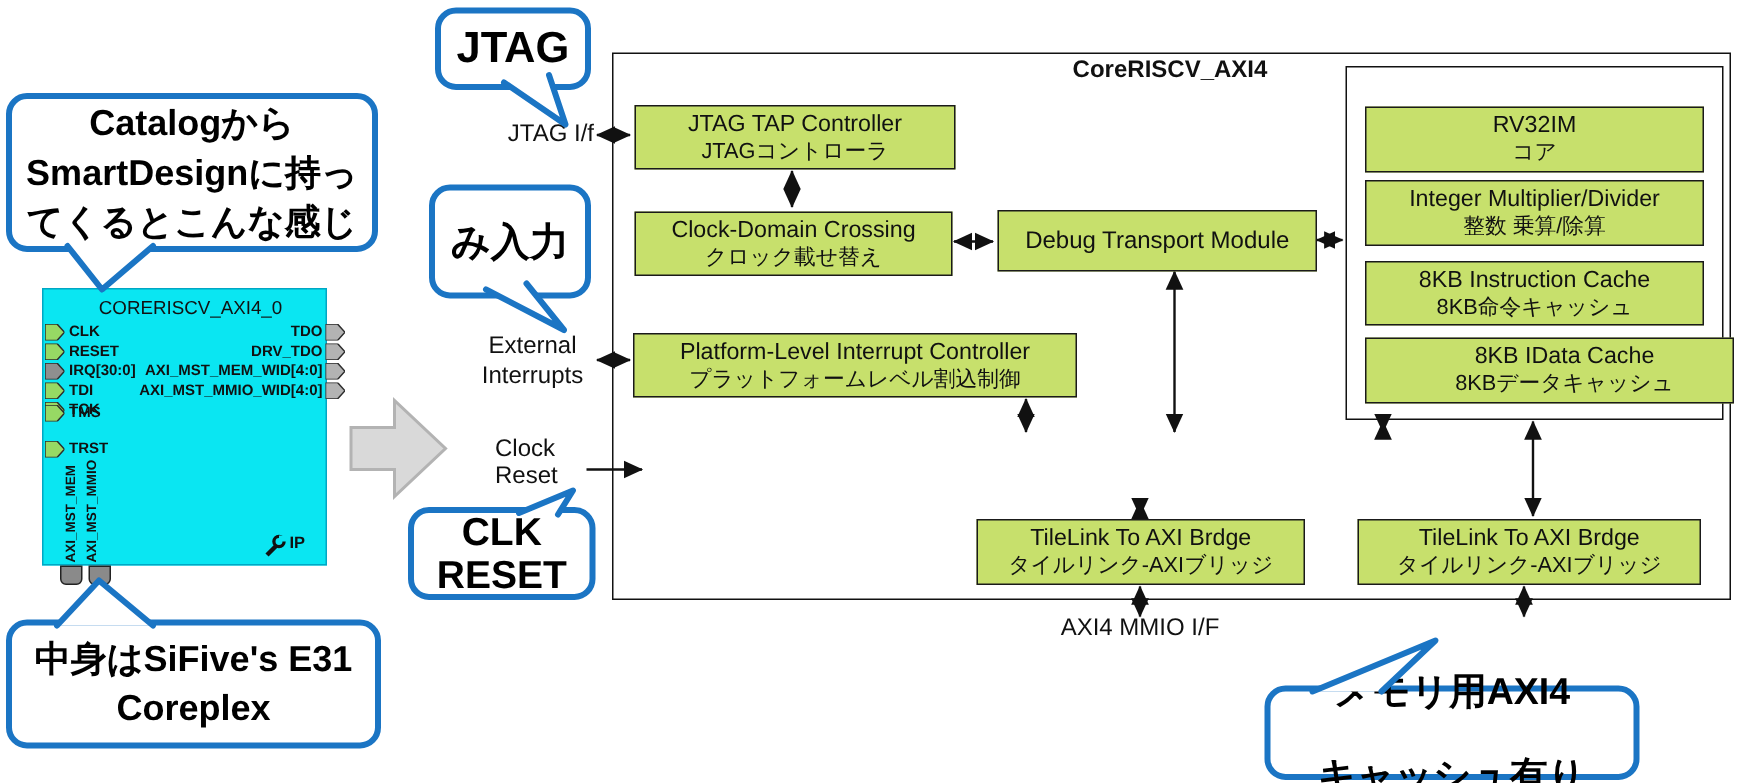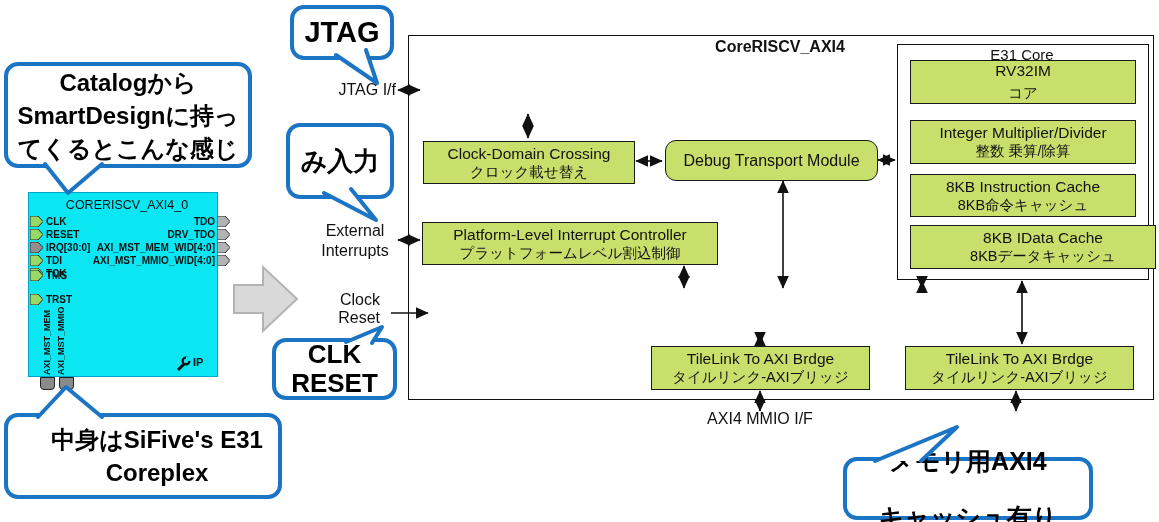--- a/index.html
+++ b/index.html
@@ -42,21 +42,20 @@
 </style>
 </head>
 <body>
 
 <div id="canvas">
 
   <div class="frame" style="left:408px;top:35px;width:744px;height:363px;"></div>
   <div class="frame" style="left:897px;top:44px;width:250px;height:234px;z-index:1;"></div>
 
   <div class="diagram-title" style="left:408px;top:38px;width:744px;">CoreRISCV_AXI4</div>
-  <div class="diagram-title" style="left:897px;top:46px;width:250px;font-weight:normal;font-size:15px;">E31 Core</div>
 
   <svg class="layer" width="1159" height="522">
     <defs>
       <marker id="ah" viewBox="0 0 10 10" refX="8.5" refY="5" markerWidth="9" markerHeight="9" orient="auto-start-reverse">
         <path d="M0,0.9 L9,5 L0,9.1 z" fill="#111"></path>
       </marker>
     </defs>
 
     <polygon points="234,285 263,285 263,267 297,299 263,331 263,313 234,313" fill="#d9d9d9" stroke="#b3b3b3" stroke-width="2"></polygon>
     <g stroke="#111" stroke-width="1.6">
@@ -69,41 +68,45 @@
       <line x1="783" y1="181" x2="783" y2="288" marker-start="url(#ah)" marker-end="url(#ah)"></line>
       <line x1="684" y1="266" x2="684" y2="288" marker-start="url(#ah)" marker-end="url(#ah)"></line>
       <line x1="922" y1="281" x2="922" y2="288" marker-start="url(#ah)" marker-end="url(#ah)"></line>
       <line x1="1022" y1="281" x2="1022" y2="344" marker-start="url(#ah)" marker-end="url(#ah)"></line>
       <line x1="760" y1="334" x2="760" y2="344" marker-start="url(#ah)" marker-end="url(#ah)"></line>
       <line x1="760" y1="391" x2="760" y2="411" marker-start="url(#ah)" marker-end="url(#ah)"></line>
       <line x1="1016" y1="391" x2="1016" y2="411" marker-start="url(#ah)" marker-end="url(#ah)"></line>
     </g>
   </svg>
 
+  <div class="gblock" style="left:423px;top:70px;width:212px;height:41px;">
+    <span class="en">JTAG TAP Controller</span>
+    <span class="jp">JTAGコントローラ</span>
+  </div>
   <div class="gblock" style="left:423px;top:141px;width:210px;height:41px;">
     <span class="en">Clock-Domain Crossing</span>
     <span class="jp">クロック載せ替え</span>
   </div>
-  <div class="gblock" style="left:665px;top:140px;width:211px;height:39px;border-radius:11px;">
+  <div class="gblock" style="left:665px;top:140px;width:211px;height:39px;">
     <span class="single">Debug Transport Module</span>
   </div>
   <div class="gblock" style="left:422px;top:222px;width:294px;height:41px;">
     <span class="en">Platform-Level Interrupt Controller</span>
     <span class="jp">プラットフォームレベル割込制御</span>
   </div>
   <div class="gblock" style="left:651px;top:346px;width:217px;height:42px;">
     <span class="en">TileLink To AXI Brdge</span>
     <span class="jp">タイルリンク-AXIブリッジ</span>
   </div>
   <div class="gblock" style="left:905px;top:346px;width:227px;height:42px;">
     <span class="en">TileLink To AXI Brdge</span>
     <span class="jp">タイルリンク-AXIブリッジ</span>
   </div>
 
-  <div class="gblock" style="left:910px;top:60px;width:224px;height:42px;justify-content:space-between;">
+  <div class="gblock" style="left:910px;top:71px;width:224px;height:42px;">
     <span class="en">RV32IM</span>
     <span class="jp">コア</span>
   </div>
   <div class="gblock" style="left:910px;top:120px;width:224px;height:42px;">
     <span class="en">Integer Multiplier/Divider</span>
     <span class="jp">整数 乗算/除算</span>
   </div>
   <div class="gblock" style="left:910px;top:174px;width:224px;height:41px;">
     <span class="en">8KB Instruction Cache</span>
     <span class="jp">8KB命令キャッシュ</span>
@@ -111,21 +114,21 @@
   <div class="gblock" style="left:910px;top:225px;width:224px;height:42px;padding-left:20px;">
     <span class="en">8KB IData Cache</span>
     <span class="jp">8KBデータキャッシュ</span>
   </div>
 
   <div class="iflabel" style="left:320px;top:80px;width:76px;text-align:right;">JTAG I/f</div>
   <div class="iflabel" style="left:312px;top:221px;width:86px;text-align:center;">
     <div>External</div>
     <div>Interrupts</div>
   </div>
-  <div class="iflabel" style="left:330px;top:291px;width:50px;text-align:right;line-height:18px;">
+  <div class="iflabel" style="left:330px;top:291px;width:50px;text-align:left;line-height:18px;">
     <div>Clock</div>
     <div>Reset</div>
   </div>
   <div class="iflabel" style="left:690px;top:409px;width:140px;text-align:center;">AXI4 MMIO I/F</div>
 
   <div id="ipblock">
     <div class="ititle">CORERISCV_AXI4_0</div>
 
     <div class="prow" style="top:22px;">
       <svg width="13" height="11">
@@ -218,21 +221,21 @@
   <div class="bubble" style="left:290px;top:5px;width:96px;height:47px;font-size:29px;">
     <div>JTAG</div>
   </div>
   <div class="bubble" style="left:286px;top:123px;width:100px;height:68px;font-size:26px;line-height:34px;">
     <div>み入力</div>
   </div>
   <div class="bubble" style="left:272px;top:338px;width:117px;height:54px;font-size:26px;line-height:29px;">
     <div>CLK</div>
     <div>RESET</div>
   </div>
-  <div class="bubble" style="left:4px;top:413px;width:242px;height:78px;font-size:24px;line-height:33px;padding-left:28px;">
+  <div class="bubble" style="left:4px;top:413px;width:242px;height:78px;font-size:24px;line-height:33px;">
     <div>中身はSiFive's E31</div>
     <div>Coreplex</div>
   </div>
   <div class="bubble" style="left:843px;top:457px;width:242px;height:55px;font-size:25px;line-height:28px;gap:28px;">
     <div>メモリ用AXI4</div>
     <div>キャッシュ有り</div>
   </div>
 
   <svg class="layer tails" width="1159" height="522">
     <g fill="#ffffff" stroke="#1b75c4" stroke-width="4" stroke-linejoin="round" stroke-linecap="round">

